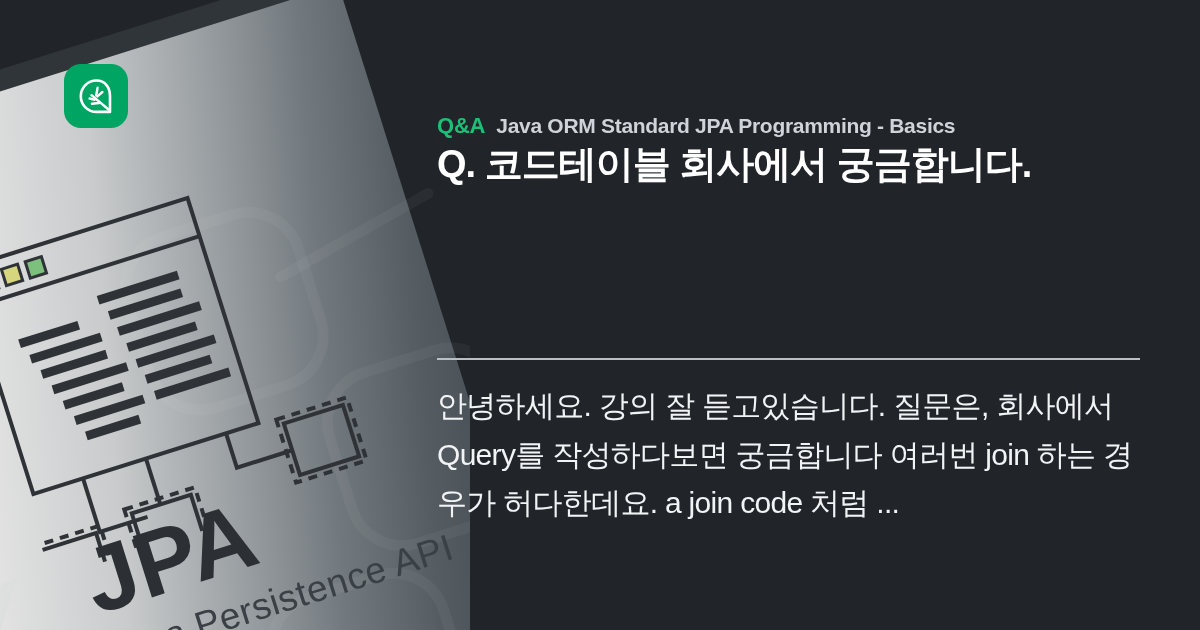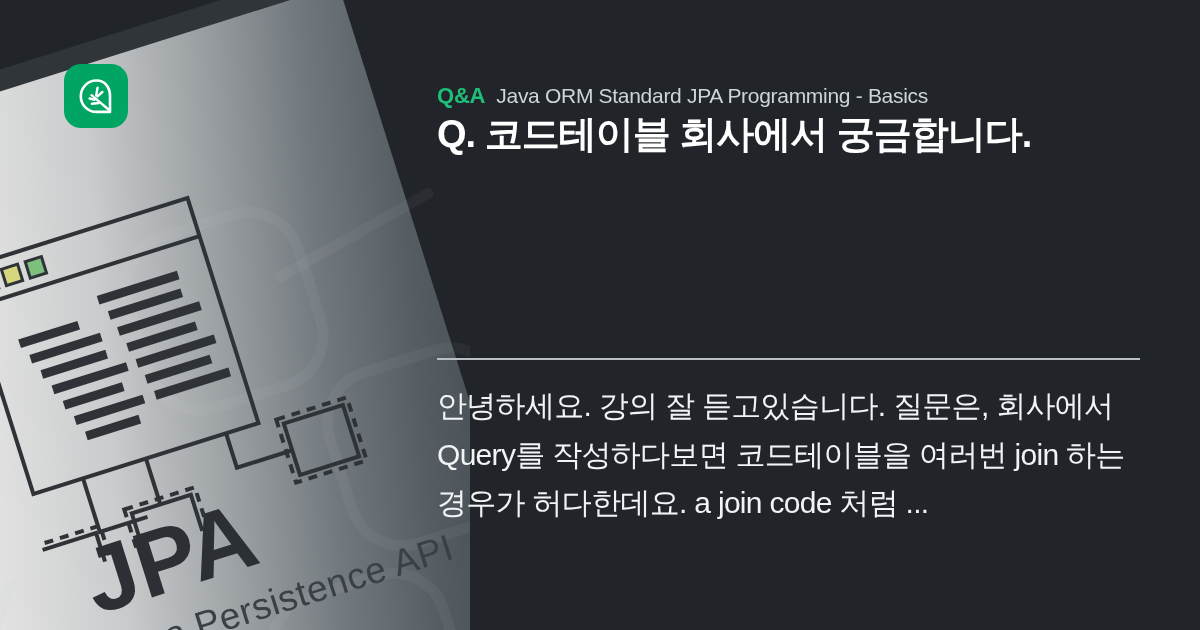--- a/index.html
+++ b/index.html
@@ -71,31 +71,31 @@
   .logo {
     position:absolute; left:64px; top:64px;
     width:64px; height:64px; border-radius:17px;
     background:#00a463; z-index:5;
     display:flex; align-items:center; justify-content:center;
   }
 
   
   .content {
     position:absolute; left:437px; top:0; width:763px; height:630px;
-    z-index:6; padding-top:58px;
+    z-index:6; padding-top:88px;
   }
   .eyebrow {
     display:flex; align-items:baseline; gap:11px;
     height:26px; margin-bottom:26px;
   }
   .eyebrow .qa {
     color:#1dc078; font-size:22px; font-weight:700; letter-spacing:-.2px;
   }
   .eyebrow .course {
-    color:#ced4da; font-size:21px; font-weight:400; letter-spacing:-.3px;
+    color:#ced4da; font-size:21px; font-weight:700; letter-spacing:-.3px;
     white-space:nowrap; overflow:hidden; text-overflow:ellipsis; max-width:660px;margin-top:26px;
   }
   .title {
     color:#ffffff; font-size:38px; font-weight:700; letter-spacing:-1px;
     line-height:1.3; max-width:700px;
     display:-webkit-box; -webkit-line-clamp:2; -webkit-box-orient:vertical;
     overflow:hidden;
   }
   .divider {
     position:absolute; left:0; top:358px; width:703px; height:1.5px;
@@ -207,16 +207,16 @@
 
     <div class="eyebrow">
       <span class="qa">Q&amp;A</span>
       <span class="course">Java ORM Standard JPA Programming - Basics</span>
     </div>
 
     <h1 class="title">Q. 코드테이블 회사에서 궁금합니다.</h1>
 
     <div class="divider"></div>
 
-    <p class="body">안녕하세요. 강의 잘 듣고있습니다. 질문은, 회사에서 Query를 작성하다보면 코드테이블을 여러번 join 하는 경우가 허다한데요. a join code 처럼 ...</p>
+    <p class="body">안녕하세요. 강의 잘 듣고있습니다. 질문은, 회사에서 Query를 작성하다보면 궁금합니다 여러번 join 하는 경우가 허다한데요. a join code 처럼 ...</p>
   </div>
 
 </div>
 
 </body></html>

